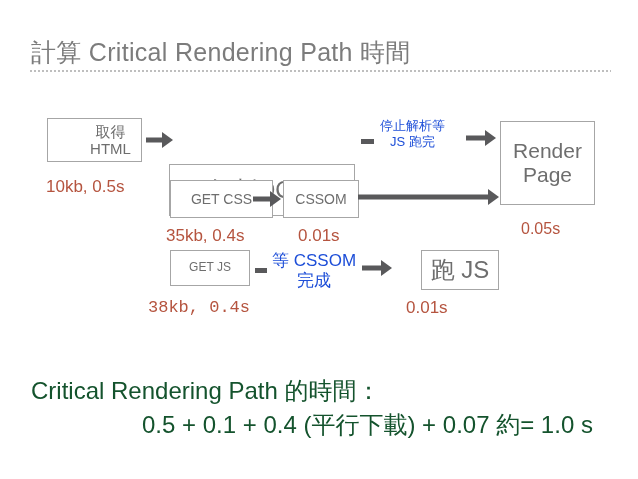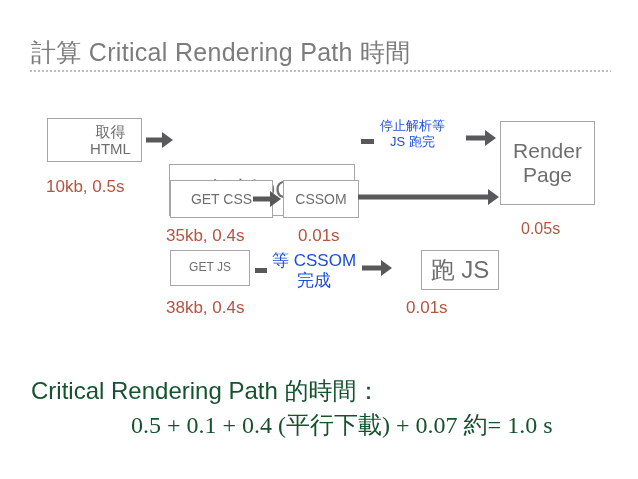--- a/index.html
+++ b/index.html
@@ -174,20 +174,20 @@
     <div>完成</div>
   </div>
 
   <div class="arrow" style="left:362px; top:268px; width:30px;">
     <div class="shaft" style="width:21px;"></div>
     <div class="head"></div>
   </div>
 
   <div class="box" style="left:397px; top:250px; width:78px; height:40px; font-size:24px;margin-left:24px;">跑 JS</div>
 
-  <div class="red" style="left:166px; top:298px; font-size:17px;">38kb, 0.4s</div>
+  <div class="red" style="left:148px; top:298px; font-size:17px;font-family:Liberation Mono, monospace;">38kb, 0.4s</div>
 
   <div class="red" style="left:406px; top:298px; font-size:17px;">0.01s</div>
 
   <div class="formula" style="left:31px; top:375px;">Critical Rendering Path 的時間：</div>
-  <div class="formula" style="left:131px; top:409px;font-family:Liberation Serif, serif;">0.5 + 0.1 + 0.4 (平行下載) + 0.07 約= 1.0 s</div>
+  <div class="formula" style="left:142px; top:409px;">0.5 + 0.1 + 0.4 (平行下載) + 0.07 約= 1.0 s</div>
 
 </div>
 
 </body></html>

